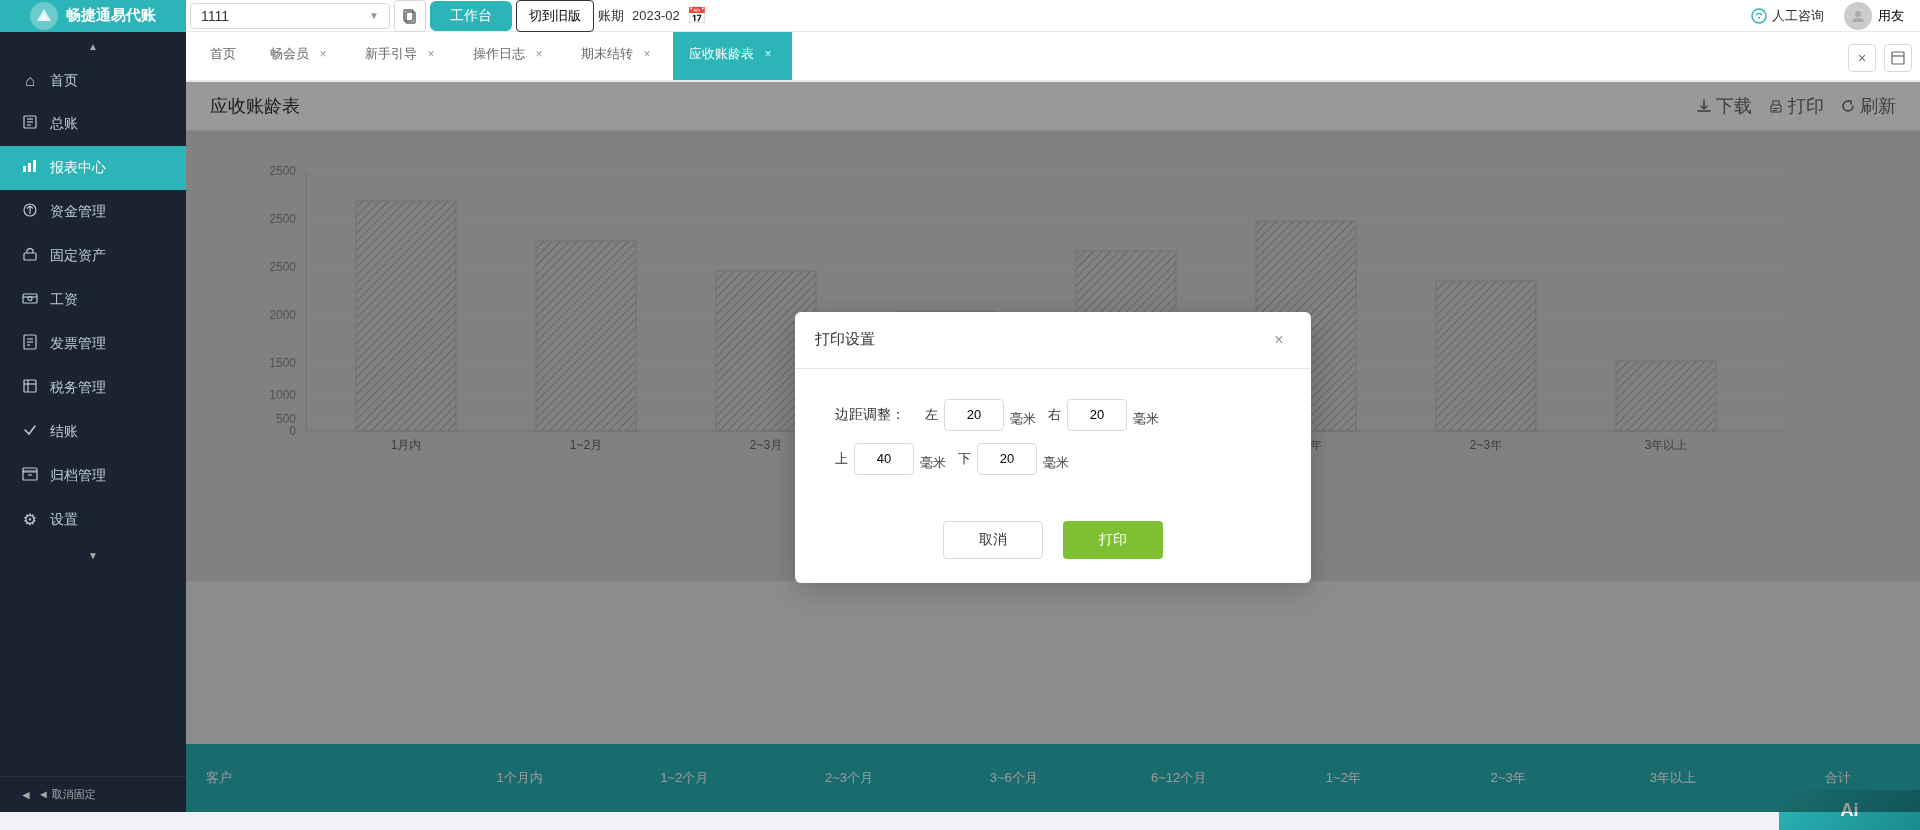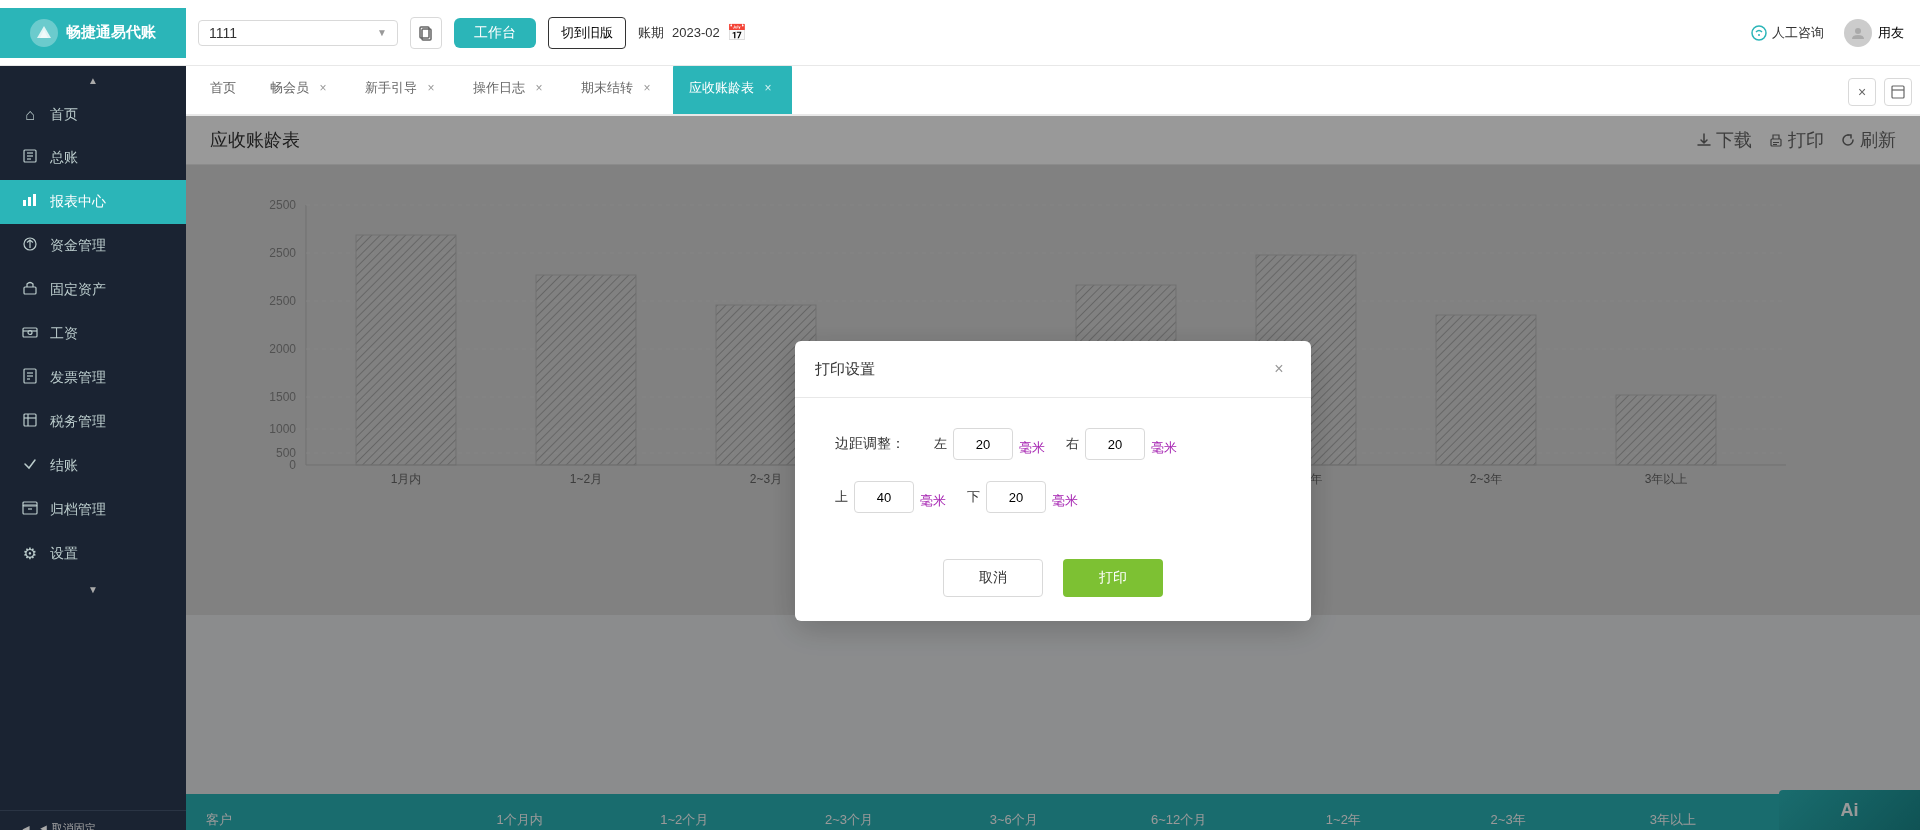--- a/index.html
+++ b/index.html
@@ -1,26 +1,26 @@
 <!DOCTYPE html>
 <html><head>
   <meta charset="utf-8">
   <style>
     * { margin: 0; padding: 0; box-sizing: border-box; }
     body { font-family: 'Microsoft YaHei', sans-serif; font-size: 13px; background: #f0f2f5; width: 1920px; height: 830px; overflow: hidden; }
 
     
     .top-header {
-      height: 66px;
+      height: 32px;
       background: #fff;
       display: flex;
       align-items: center;
       border-bottom: 1px solid #e8e8e8;
       padding: 0 16px;
-      gap: 12px;
+      gap: 4px;
     }
     .logo-area {
       width: 186px;
       background: #2bb5b8;
       height: 50px;
       display: flex;
       align-items: center;
       justify-content: center;
       color: #fff;
       font-size: 15px;
@@ -229,21 +229,21 @@
     .chart-area {
       background: #e0e0e0;
       flex: 1;
       position: relative;
       min-height: 450px;
       padding: 20px 40px 60px;
     }
 
     
     .table-header {
-      height: 52px;
+      height: 68px;
       background: #2bb5b8;
       display: flex;
       align-items: center;
       color: #fff;
       font-size: 13px;
       position: absolute;
       bottom: 0; left: 0; right: 0;
     }
     .table-col {
       flex: 1;
@@ -280,38 +280,38 @@
       color: #999; cursor: pointer; font-size: 16px;
       width: 24px; height: 24px;
       display: flex; align-items: center; justify-content: center;
     }
     .modal-body {
       padding: 30px 40px;
     }
     .margin-row {
       display: flex;
       align-items: center;
-      gap: 21px;
+      gap: 12px;
       flex-wrap: wrap;
     }
     .margin-label { color: #333; font-size: 14px; margin-right: 8px; }
     .margin-group {
       display: flex; align-items: center; gap: 6px;
     }
     .margin-direction { color: #333; font-size: 13px; }
     .margin-input {
       width: 60px;
       height: 32px;
       border: 1px solid #d9d9d9;
       border-radius: 4px;
       text-align: center;
       font-size: 13px;
       outline: none;
     }
-    .margin-unit { color: #a21caf; font-size: 13px; margin-top: 8px; }
+    .margin-unit { color: #404040; font-size: 13px; margin-top: 8px; }
     .modal-footer {
       padding: 16px 40px 24px;
       display: flex;
       justify-content: center;
       gap: 20px;
     }
     .btn-cancel {
       min-width: 100px;
       height: 38px;
       border: 1px solid #d9d9d9;

